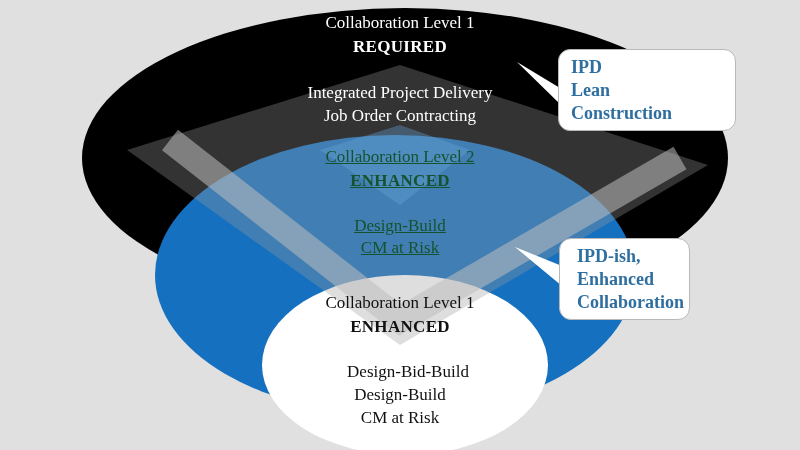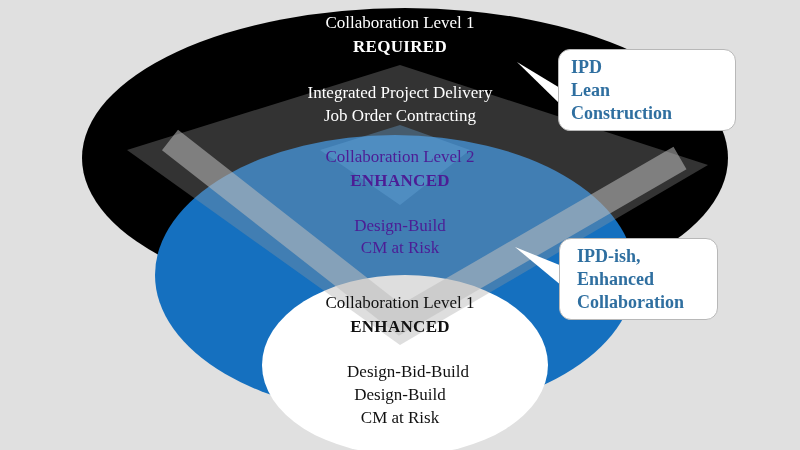--- a/index.html
+++ b/index.html
@@ -2,21 +2,21 @@
 <html><head>
 <meta charset="utf-8">
 <style>
   html,body{margin:0;padding:0;}
   body{width:800px;height:450px;overflow:hidden;background:#e0e0e0;position:relative;font-family:"Liberation Serif","DejaVu Serif",serif;}
   #stage{position:absolute;left:0;top:0;width:800px;height:450px;}
   .txt{position:absolute;left:0;width:800px;text-align:center;font-size:17px;line-height:22px;white-space:nowrap;}
   .lvl{font-size:17px;}
   .bold{font-weight:bold;font-size:17px;letter-spacing:0.3px;}
   .white{color:#ffffff;}
-  .lightblue{color:#4c1d95;}
+  .lightblue{color:#14532d;text-decoration:underline;}
   .dark{color:#111111;}
   .callout{position:absolute;background:#ffffff;border:1px solid #b8b8b8;border-radius:12px;box-sizing:border-box;padding:6px 12px;font-weight:bold;font-size:18px;line-height:23px;color:#2f6fa0;}
   .callout div{white-space:nowrap;}
 </style>
 </head>
 <body>
 
 <svg id="stage" width="800" height="450" viewBox="0 0 800 450" xmlns="http://www.w3.org/2000/svg">
 
   <ellipse cx="405" cy="158" rx="323" ry="150" fill="#000000"></ellipse>
@@ -51,17 +51,17 @@
 <div class="txt bold dark" style="top:316px;">ENHANCED</div>
 <div class="txt dark" style="top:361px;margin-left:8px;">Design-Bid-Build</div>
 <div class="txt dark" style="top:384px;">Design-Build</div>
 <div class="txt dark" style="top:407px;">CM at Risk</div>
 
 <div class="callout" style="left:558px;top:49px;width:178px;height:82px;">
   <div>IPD</div>
   <div>Lean</div>
   <div>Construction</div>
 </div>
-<div class="callout" style="left:559px;top:238px;width:159px;height:82px;padding-left:17px;">
+<div class="callout" style="left:559px;top:238px;width:131px;height:82px;padding-left:17px;">
   <div>IPD-ish,</div>
   <div>Enhanced</div>
   <div>Collaboration</div>
 </div>
 
 </body></html>

